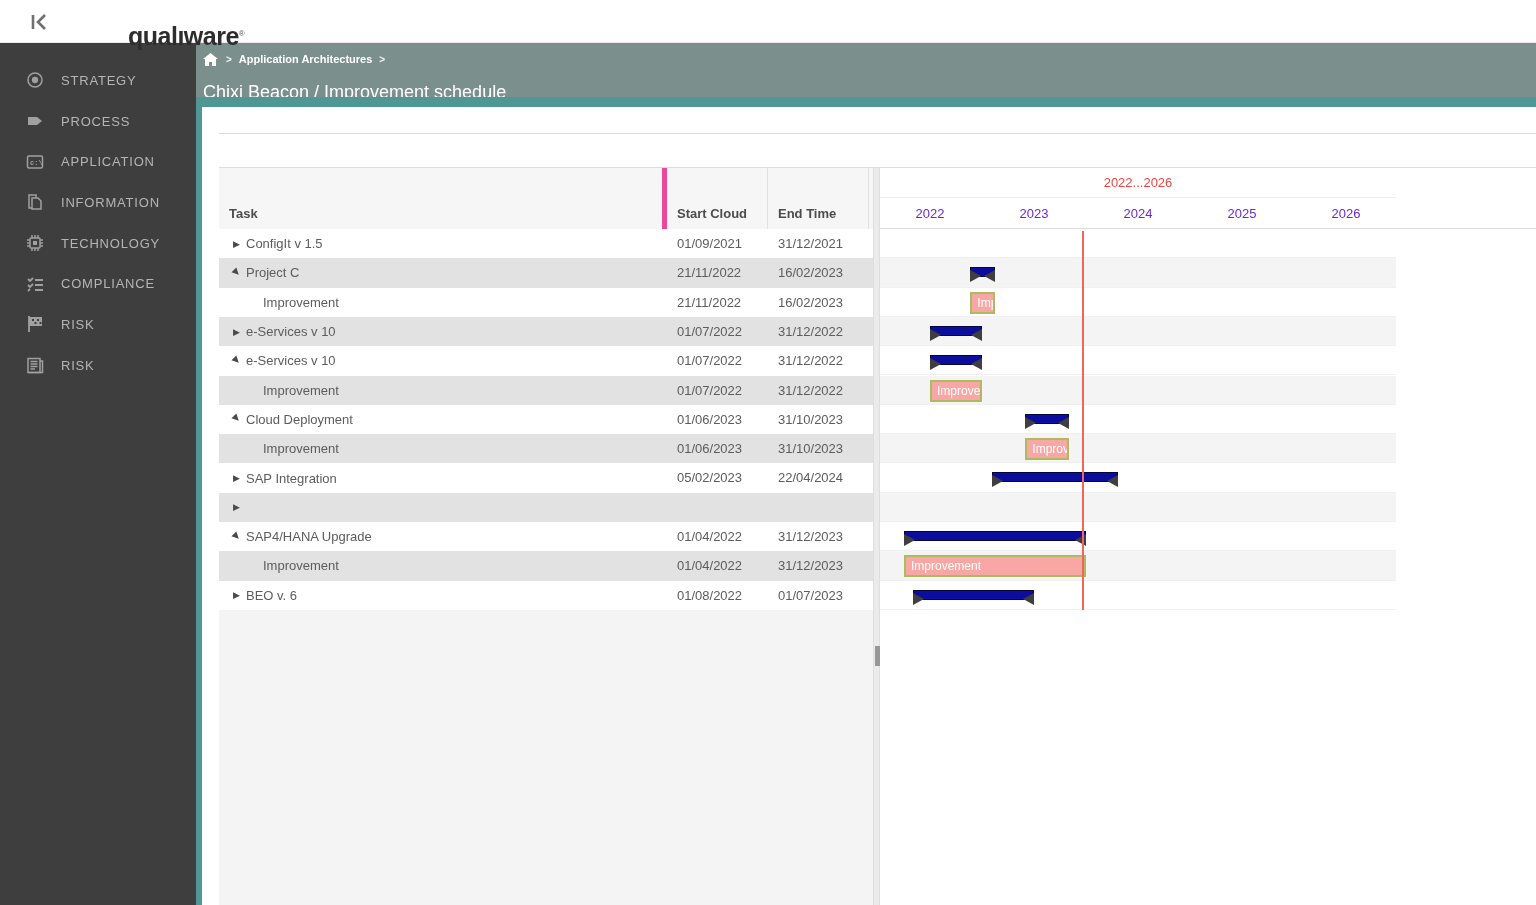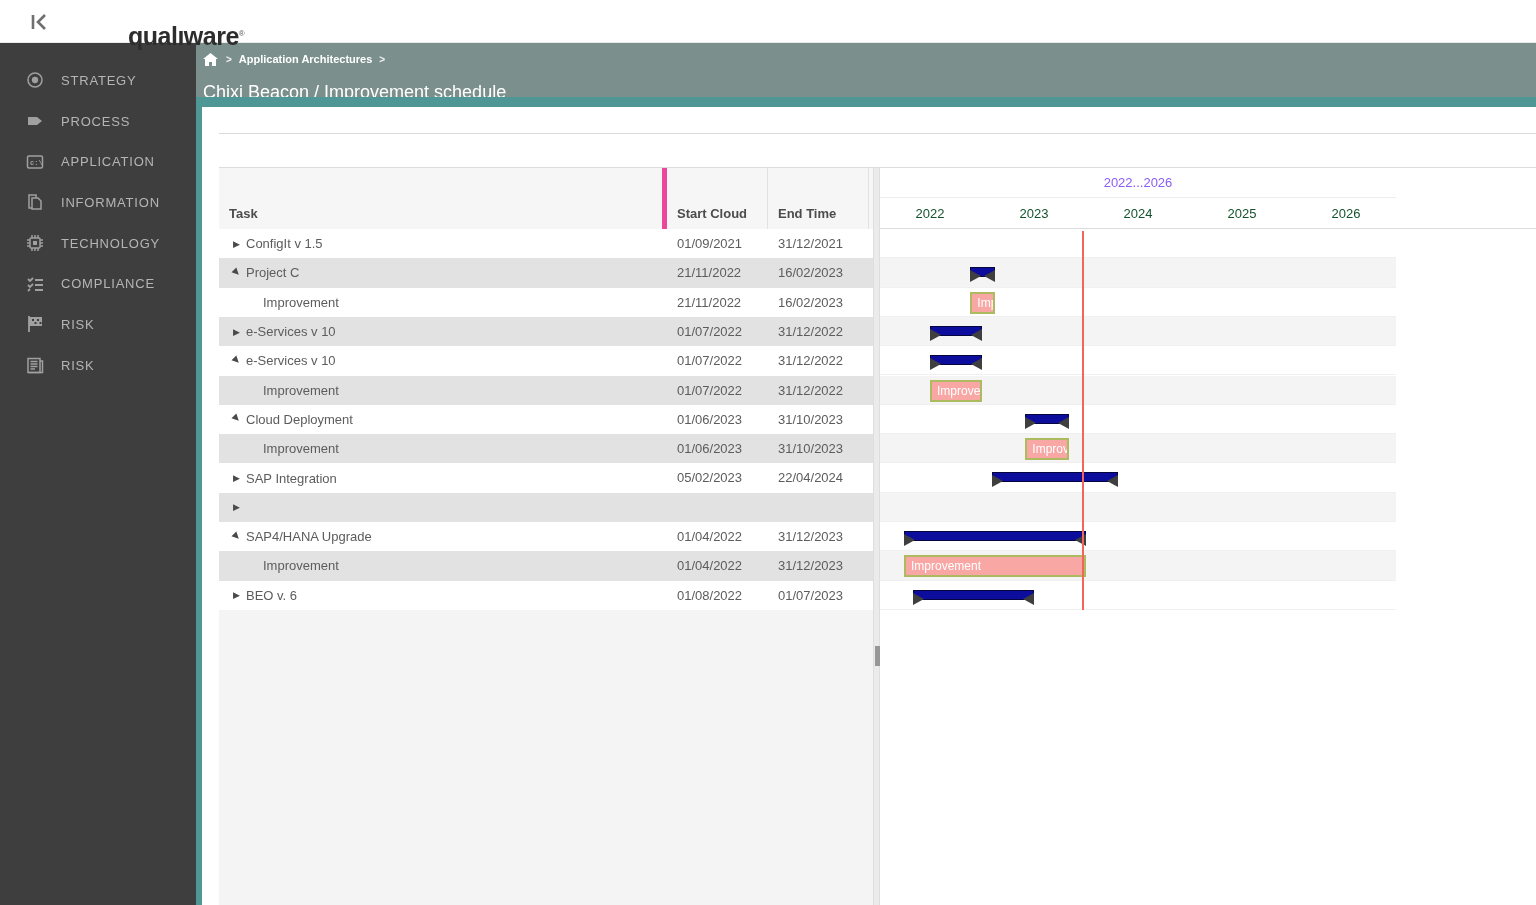--- a/index.html
+++ b/index.html
@@ -37,22 +37,22 @@
   .grid-header { position:absolute; left:0; top:34px; width:1317px; height:61px; border-bottom:1px solid #dcdcdc; }
   .thead { position:absolute; left:0; top:0; width:654px; height:61px; background:#f6f6f6; }
   .th { position:absolute; bottom:0; height:31px; line-height:31px; font-size:13px; font-weight:600; color:#4c4c4c; padding-left:10px; }
   .th-task  { left:0;   top:0; height:61px; width:448px; border-right:5px solid #ec4899; }
   .th-task span { position:absolute; bottom:0; height:31px; line-height:31px; }
   .th-start { left:448px; width:101px; height:61px; border-right:1px solid #e2e2e2; }
   .th-start span, .th-end span { position:absolute; bottom:0; height:31px; line-height:31px; }
   .th-end   { left:549px; width:101px; height:61px; border-right:1px solid #e2e2e2; }
 
   .chart-header { position:absolute; left:661px; top:0; width:656px; height:61px; }
-  .range-row { position:absolute; left:0; top:0; width:516px; height:30px; border-bottom:1px solid #ededed; text-align:center; line-height:30px; font-size:13px; color:#8b5cf6; }
-  .year { position:absolute; top:30px; width:104px; height:31px; line-height:31px; text-align:center; font-size:13px; color:#14532d; }
+  .range-row { position:absolute; left:0; top:0; width:516px; height:30px; border-bottom:1px solid #ededed; text-align:center; line-height:30px; font-size:13px; color:#ef4444; }
+  .year { position:absolute; top:30px; width:104px; height:31px; line-height:31px; text-align:center; font-size:13px; color:#6d28d9; }
 
   .grid-body { position:absolute; left:0; top:95px; width:1317px; height:677px; }
   .trow { position:absolute; left:0; width:654px; height:29.3px; display:flex; font-size:13px; color:#5c5c5c; cursor:default; }
   .trow.odd { background:#e2e2e2; }
   .t-name { width:448px; display:flex; align-items:center; padding-left:14px; overflow:hidden; white-space:nowrap; }
   .t-name.lvl1 { padding-left:44px; }
   .tri { display:inline-block; width:13px; font-size:9px; color:#4a4a4a; cursor:pointer; flex:none; }
   .tri.exp { transform:rotate(45deg); transform-origin:45% 50%; width:11px; margin-right:2px; }
   .t-start, .t-end { width:101px; line-height:29.3px; padding-left:10px; }
   .table-fill { position:absolute; left:0; top:380.9px; width:654px; height:296px; background:#f4f4f4; }

